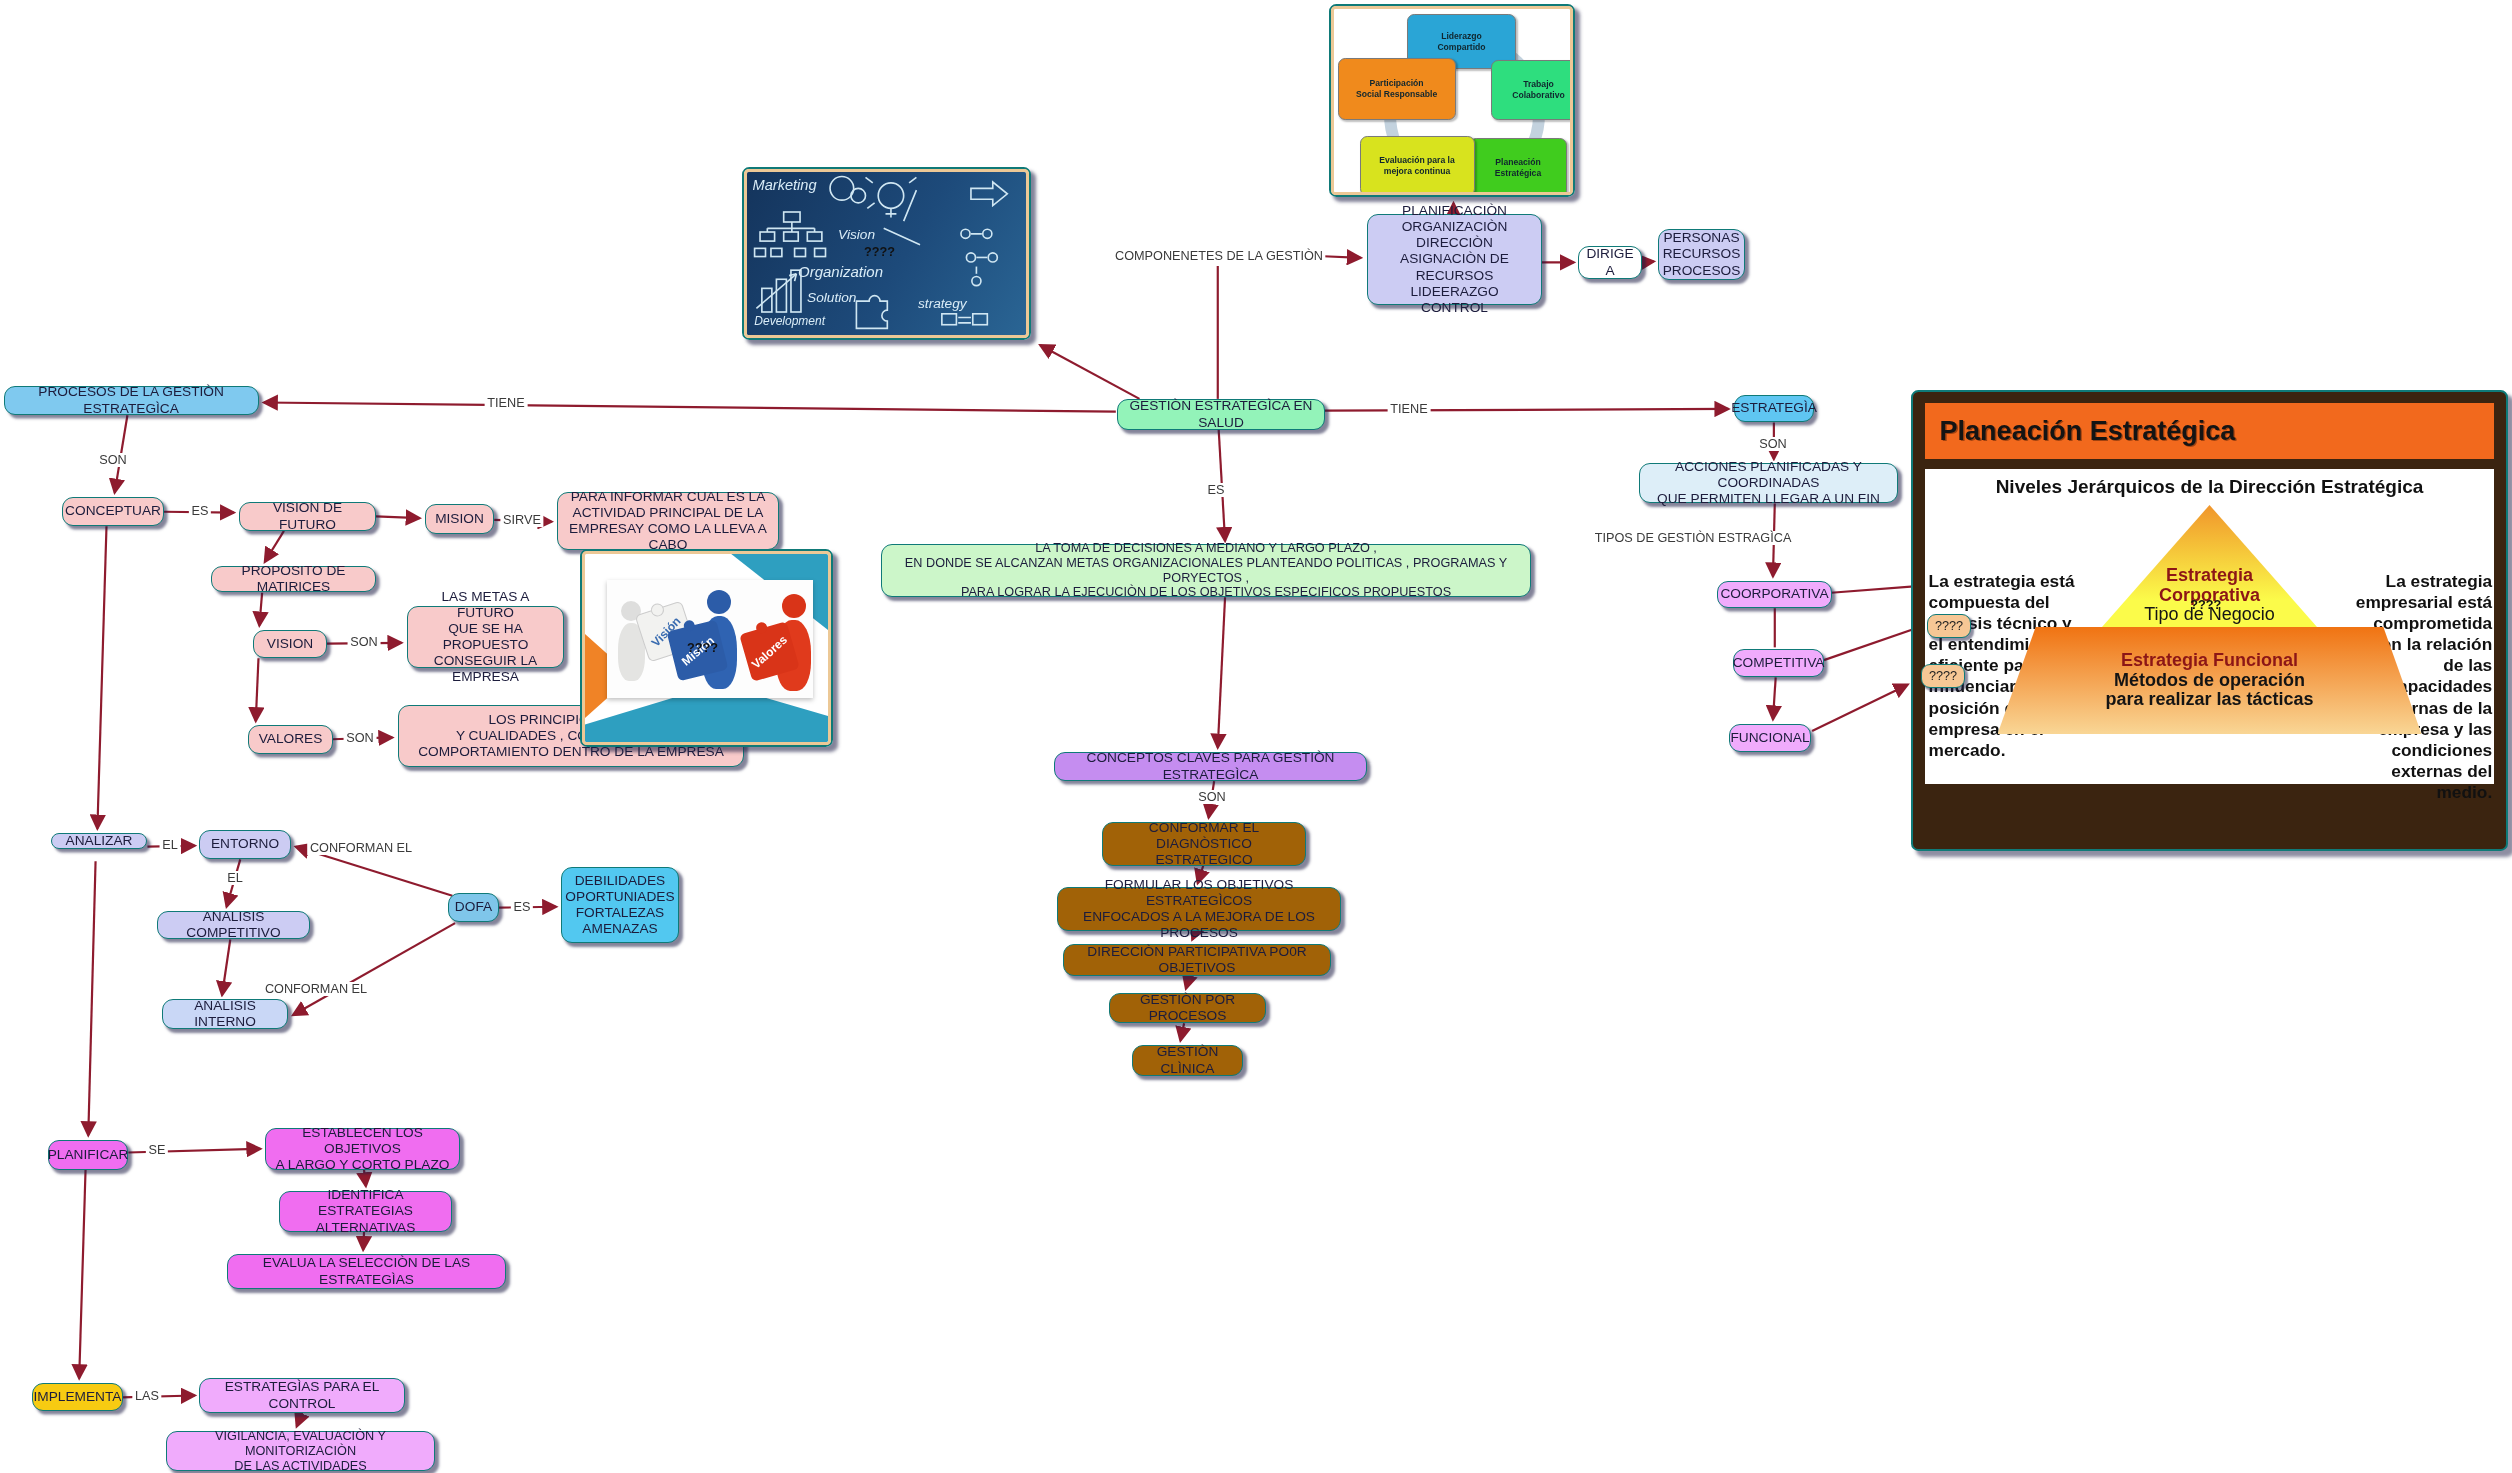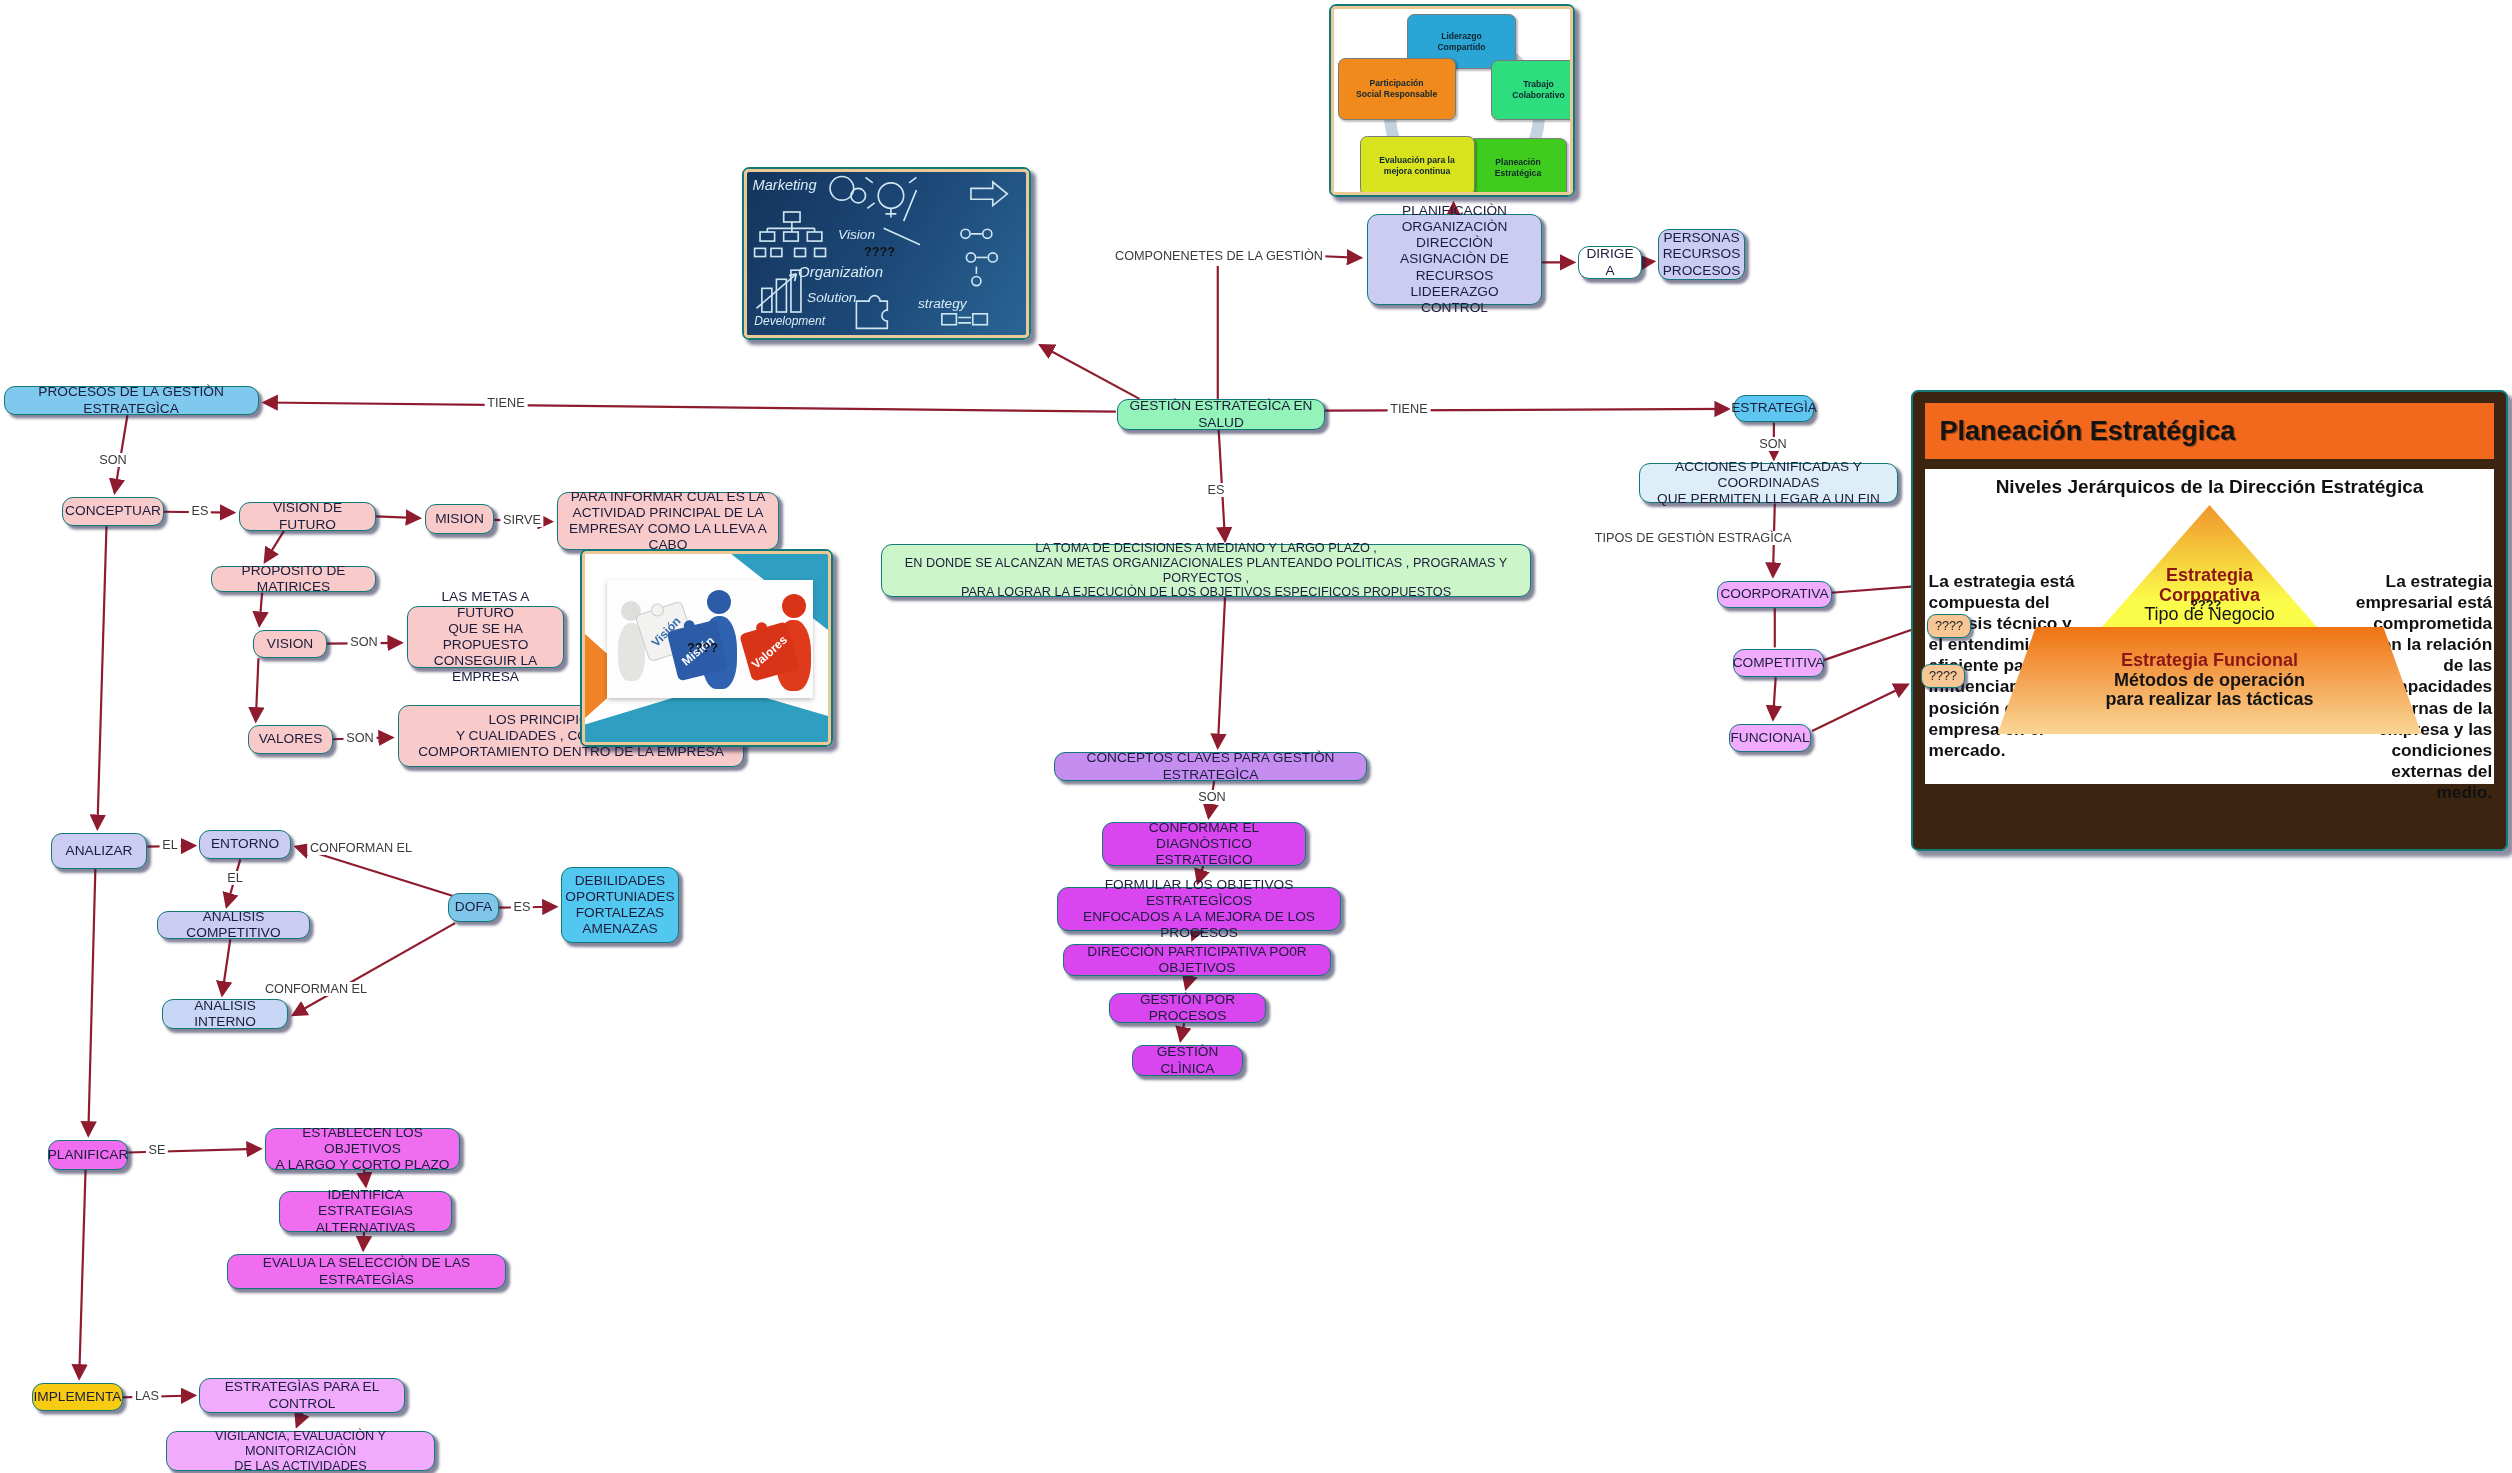--- a/index.html
+++ b/index.html
@@ -8,21 +8,21 @@
   svg.wires{position:absolute;left:0;top:0;z-index:1;}
   .node{position:absolute;box-sizing:border-box;display:flex;align-items:center;justify-content:center;
         text-align:center;border:1.8px solid #0f7a78;border-radius:11px;
         box-shadow:3.6px 3.6px 2.7px rgba(30,30,70,.55);
         font:13.7px/1.18 "Liberation Sans",sans-serif;color:#1c1c3c;white-space:pre-line;
         padding:1.8px 5.5px;z-index:3;}
   .f14{font-size:12.7px;}
   .c-skyblue{background:#7fc9ef}.c-blue{background:#5fc6f2}.c-cyan{background:#52c8f0}
   .c-dofa{background:#7fc6ea}.c-pink{background:#f8caca}.c-lav{background:#ccccf3}
   .c-peri{background:#c9d7f6}.c-mint{background:#93f3b9}.c-pgreen{background:#ccf6c9}
-  .c-purple{background:#c58df0}.c-ice{background:#d946ef}.c-paleblue{background:#ddeef8}
+  .c-purple{background:#c58df0}.c-ice{background:#a16207}.c-paleblue{background:#ddeef8}
   .c-peach{background:#f0abfc}.c-magenta{background:#f06df0}.c-gold{background:#f7cb12}
   .c-white{background:#ffffff}
   .lbl{position:absolute;transform:translate(-50%,-50%);background:#ffffff;padding:0 2.7px;
        font:12.7px "Liberation Sans",sans-serif;color:#3a3a3a;z-index:2;white-space:nowrap;}
   .qbox{position:absolute;box-sizing:border-box;border:1.8px solid #0f7a78;border-radius:9px;
         background:#f6c795;font:12.7px "Liberation Sans",sans-serif;color:#222;display:flex;
         align-items:center;justify-content:center;box-shadow:2.7px 2.7px 1.8px rgba(30,30,70,.5);z-index:6;}
   .qmark{position:absolute;font:bold 12.7px "Liberation Sans",sans-serif;color:#111;z-index:6;}
   
   .pic{position:absolute;box-sizing:border-box;border:2.7px solid #0f7a78;border-radius:7.3px;
@@ -178,21 +178,21 @@
 EMPRESAY COMO LA LLEVA A CABO</div>
   <div class="node c-pink" style="left:211px;top:566px;width:165px;height:26.4px">PROPOSITO DE MATIRICES</div>
   <div class="node c-pink" style="left:253px;top:630px;width:74px;height:28px">VISION</div>
   <div class="node c-pink" style="left:407px;top:606px;width:157px;height:62px">LAS METAS A FUTURO
 QUE SE HA PROPUESTO
 CONSEGUIR LA EMPRESA</div>
   <div class="node c-pink" style="left:248px;top:725px;width:85px;height:29px">VALORES</div>
   <div class="node c-pink" style="left:398px;top:705px;width:346px;height:62px">LOS PRINCIPIOS ETICOS
 Y CUALIDADES , CON LAS CUALES
 COMPORTAMIENTO DENTRO DE LA EMPRESA</div>
-  <div class="node c-lav" style="left:51px;top:833px;width:96px;height:36px">ANALIZAR</div>
+  <div class="node c-lav" style="left:51px;top:833px;width:96px;height:16px">ANALIZAR</div>
   <div class="node c-lav" style="left:199px;top:830px;width:92px;height:29px">ENTORNO</div>
   <div class="node c-lav" style="left:157px;top:911px;width:153px;height:28px">ANALISIS COMPETITIVO</div>
   <div class="node c-peri" style="left:162px;top:999px;width:126px;height:30px">ANALISIS INTERNO</div>
   <div class="node c-dofa" style="left:448px;top:893px;width:51px;height:29px">DOFA</div>
   <div class="node c-cyan" style="left:561px;top:867px;width:118px;height:76px">DEBILIDADES
 OPORTUNIADES
 FORTALEZAS
 AMENAZAS</div>
   <div class="node c-magenta" style="left:48px;top:1140px;width:80px;height:30px">PLANIFICAR</div>
   <div class="node c-magenta" style="left:265px;top:1128px;width:195px;height:42px">ESTABLECEN LOS OBJETIVOS

